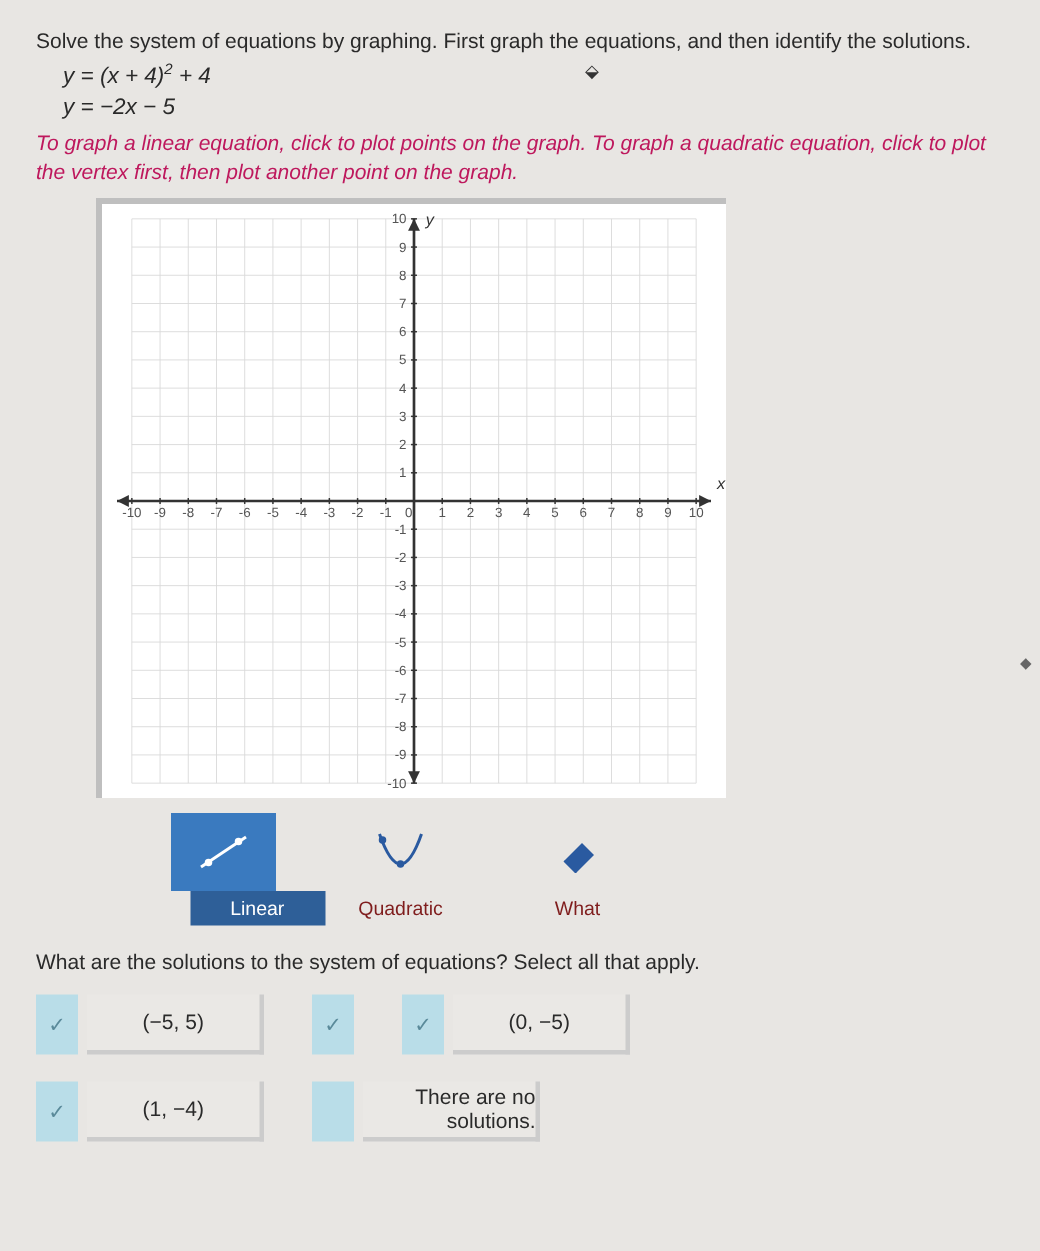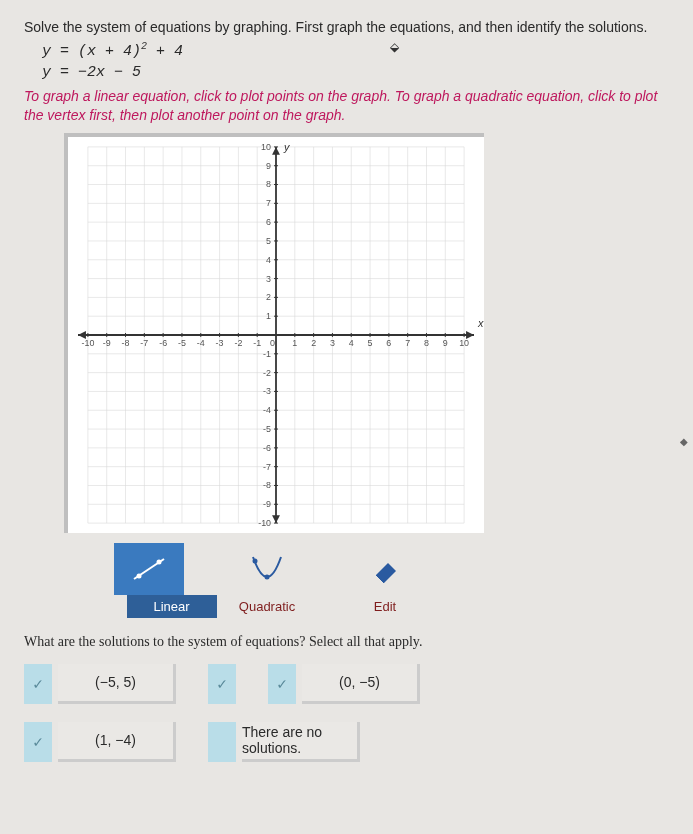--- a/index.html
+++ b/index.html
@@ -7,37 +7,37 @@
       font-family: Arial, Helvetica, sans-serif;
       background: #e8e6e3;
       width: 693px;
       height: 834px;
       padding: 18px 24px;
       color: #2a2a2a;
       font-size: 14px;
       position: relative;
     }
     .para { margin-bottom: 2px; line-height: 1.35; }
-    .equation { font-family: Liberation Mono, monospace; font-style: italic; margin: 4px 0 4px 18px; font-size: 15px; }
+    .equation { font-family: Liberation Sans, sans-serif; font-style: italic; margin: 4px 0 4px 18px; font-size: 15px; }
     .equation sup { font-size: 10px; }
     .italic-hint { font-style: italic; color: #be185d; line-height: 1.35; margin-top: 6px; margin-bottom: 8px; }
     .graph-wrap { margin: 6px 0 10px 40px; position: relative; width: 420px; }
     .graph-svg { display: block; background: #fff; border-top: 4px solid #bfbfbf; border-left: 4px solid #bfbfbf; }
     .tools { display: flex; gap: 28px; margin: 10px 0 16px 80px; align-items: end; }
     .tool { display: flex; flex-direction: column; align-items: center; gap: 0; width: 90px; }
     .tool-icon { width: 70px; height: 52px; display: flex; align-items: center; justify-content: center; font-size: 26px; color: #2a5aa0; }
     .tool-icon.active { background: #3a7abf; color: #fff; }
     .tool-label { font-size: 13px; color: #7f1d1d; padding: 4px 0; text-align: center; width: 100%; }
     .tool-label.active { background: #2e5f98; color: #fff; margin-left: 45px; }
-    .question2 { margin: 8px 0 14px 0; font-family: Liberation Serif, serif; }
+    .question2 { margin: 8px 0 14px 0; }
     .answers { display: flex; flex-direction: column; gap: 18px; }
     .answer-row { display: flex; gap: 32px; }
     .answer { display: flex; align-items: center; gap: 6px; }
     .check { width: 28px; height: 40px; background: #b9dde8; display: flex; align-items: center; justify-content: center; color: #5a8a9a; font-size: 14px; }
-    .ans-text { width: 118px; height: 40px; display: flex; align-items: center; justify-content: center; font-size: 14px; border-right: 3px solid #ccc; border-bottom: 3px solid #ccc; background: #eae8e5; text-align: left; line-height: 1.15; }
+    .ans-text { width: 118px; height: 40px; display: flex; align-items: center; justify-content: center; font-size: 14px; border-right: 3px solid #ccc; border-bottom: 3px solid #ccc; background: #eae8e5; text-align: right; line-height: 1.15; }
     .cursor { position: absolute; top: 40px; left: 390px; font-size: 12px; color: #333; }
     .dot { position: absolute; top: 436px; left: 680px; color: #666; font-size: 10px; }
   </style>
 </head>
 <body>
 
 <div class="para">Solve the system of equations by graphing. First graph the equations, and then identify the solutions.</div>
 
 <span class="cursor">⬙</span>
 
@@ -209,21 +209,21 @@
     </div>
     <div class="tool-label">Quadratic</div>
   </div>
   <div class="tool">
     <div class="tool-icon">
       <svg width="34" height="28">
           <path d="M 8 20 L 20 8 L 28 16 L 16 28 Z" fill="#2a5aa0"></path>
           <path d="M 8 20 L 14 26 L 16 28 L 8 20" fill="#fff" stroke="#2a5aa0"></path>
         </svg>
     </div>
-    <div class="tool-label">Edit</div>
+    <div class="tool-label">What</div>
   </div>
 </div>
 
 <div class="question2">What are the solutions to the system of equations? Select all that apply.</div>
 
 <div class="answers">
   <div class="answer-row">
     <div class="answer">
       <div class="check">✓</div>
       <div class="ans-text">(−5, 5)</div>

